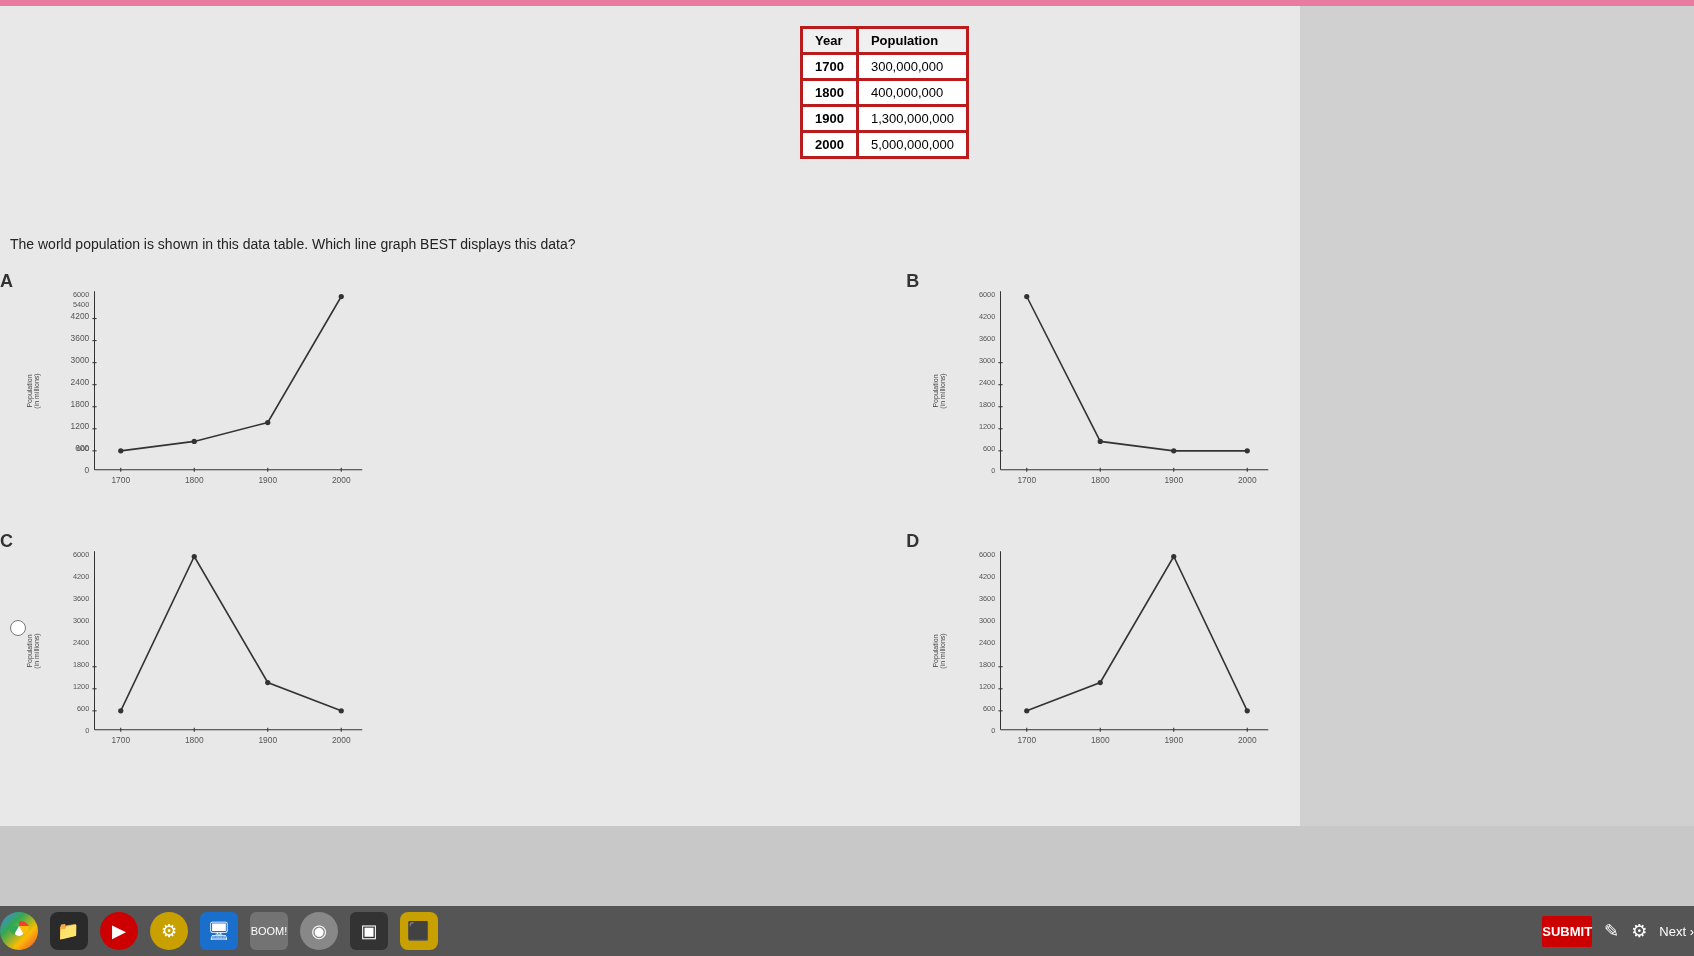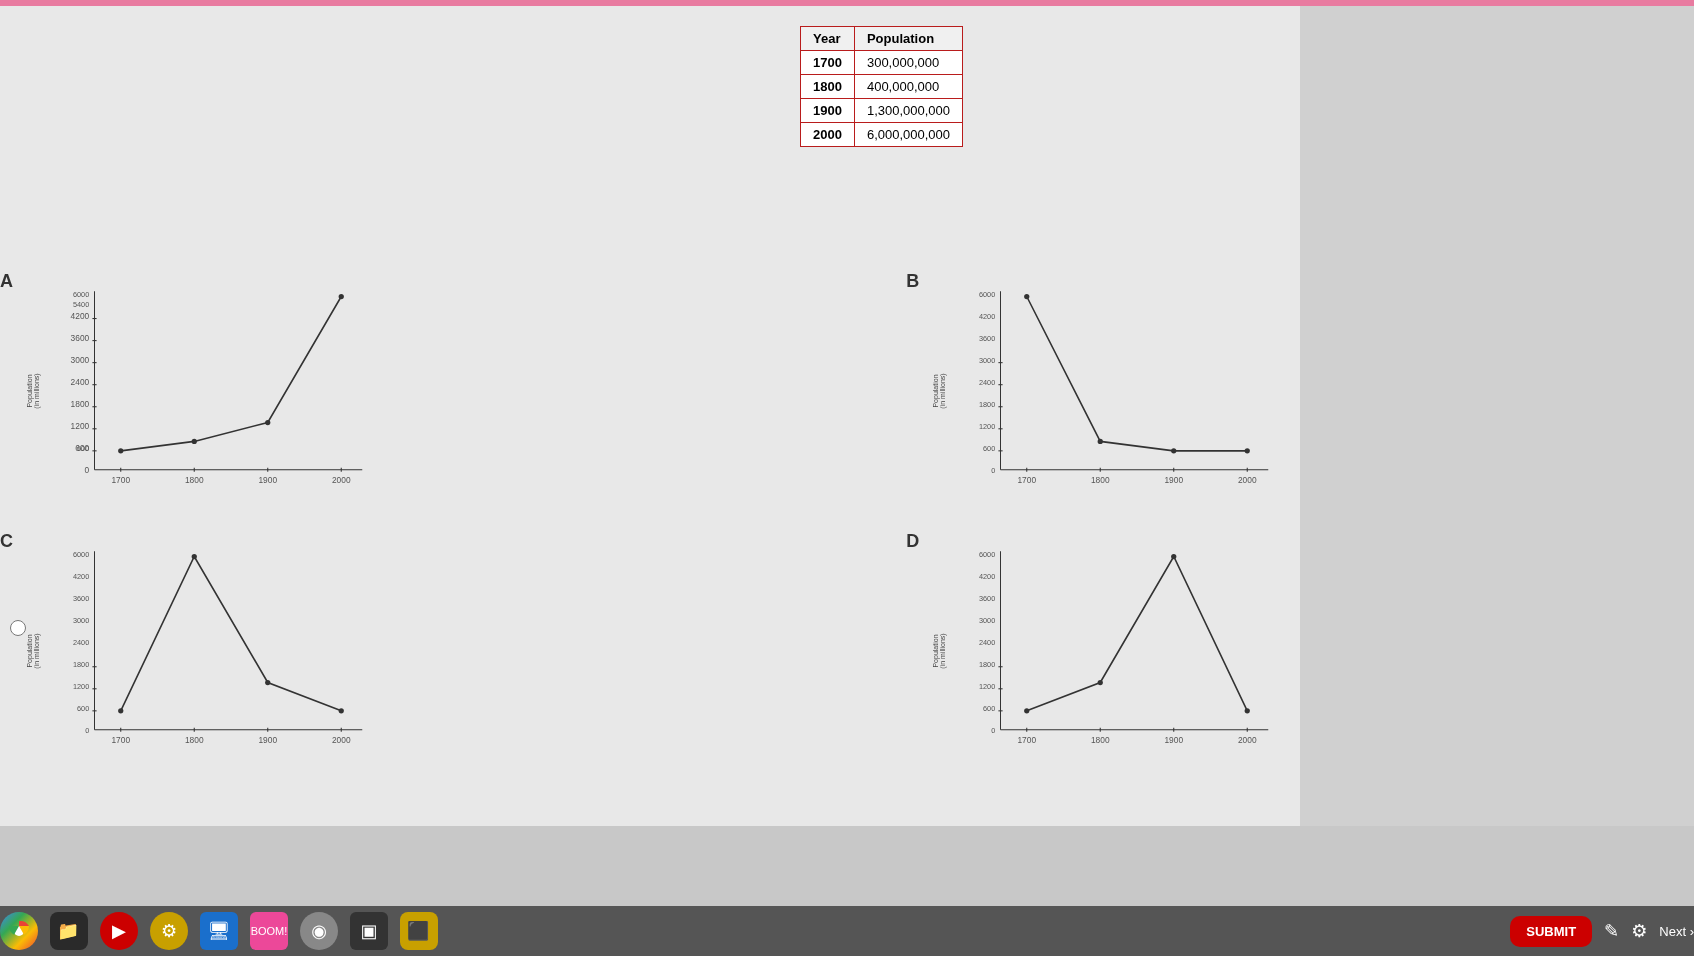--- a/index.html
+++ b/index.html
@@ -60,21 +60,21 @@
       left: 800px;
     }
 
     .data-table {
       border-collapse: collapse;
       background: white;
       font-size: 13px;
     }
 
     .data-table th, .data-table td {
-      border: 1px solid #b91c1c;
+      border: 3px solid #b91c1c;
       padding: 4px 12px;
       text-align: left;
     }
 
     .data-table th {
       font-weight: bold;
       background: #f0f0f0;
     }
 
     .data-table td:first-child {
@@ -168,31 +168,31 @@
       justify-content: center;
       cursor: pointer;
       font-size: 18px;
     }
 
     .taskbar-icon.chrome { background: linear-gradient(135deg, #4285f4, #34a853, #fbbc05, #ea4335); border-radius: 50%; }
     .taskbar-icon.dark { background: #2a2a2a; color: white; border-radius: 8px; }
     .taskbar-icon.red { background: #cc0000; color: white; border-radius: 50%; }
     .taskbar-icon.gold { background: #c8a000; color: white; border-radius: 50%; }
     .taskbar-icon.blue-sq { background: #1a6fcc; color: white; border-radius: 6px; }
-    .taskbar-icon.boom { background: #ec4899; color: white; border-radius: 6px; font-size: 11px; }
+    .taskbar-icon.boom { background: #737373; color: white; border-radius: 6px; font-size: 11px; }
     .taskbar-icon.gray-circ { background: #888; color: white; border-radius: 50%; }
     .taskbar-icon.dark-sq { background: #333; color: white; border-radius: 6px; }
     .taskbar-icon.gold-sq { background: #c8a000; color: white; border-radius: 8px; }
 
     .submit-btn {
       background: #cc0000;
       color: white;
       border: none;
-      padding: 8px 16px;
-      border-radius: 10px;
+      padding: 8px 0;
+      border-radius: 2px;
       font-size: 13px;
       cursor: pointer;
       font-weight: bold;
     }
 
     .next-btn {
       background: transparent;
       color: white;
       border: none;
       font-size: 13px;
@@ -247,26 +247,27 @@
           <tr>
             <td>1800</td>
             <td>400,000,000</td>
           </tr>
           <tr>
             <td>1900</td>
             <td>1,300,000,000</td>
           </tr>
           <tr>
             <td>2000</td>
-            <td>6,000,000,000</td>
+            <td>5,000,000,000</td>
           </tr>
         </tbody>
     </table>
   </div>
 
+  <div class="question-text">The world population is shown in this data table. Which line graph BEST displays this data?</div>
 
   <div class="answer-radio">
     <input type="radio" name="answer" style="">
   </div>
 
   <div class="charts-area">
 
     <div class="chart-row">
 
       <div class="chart-container">

